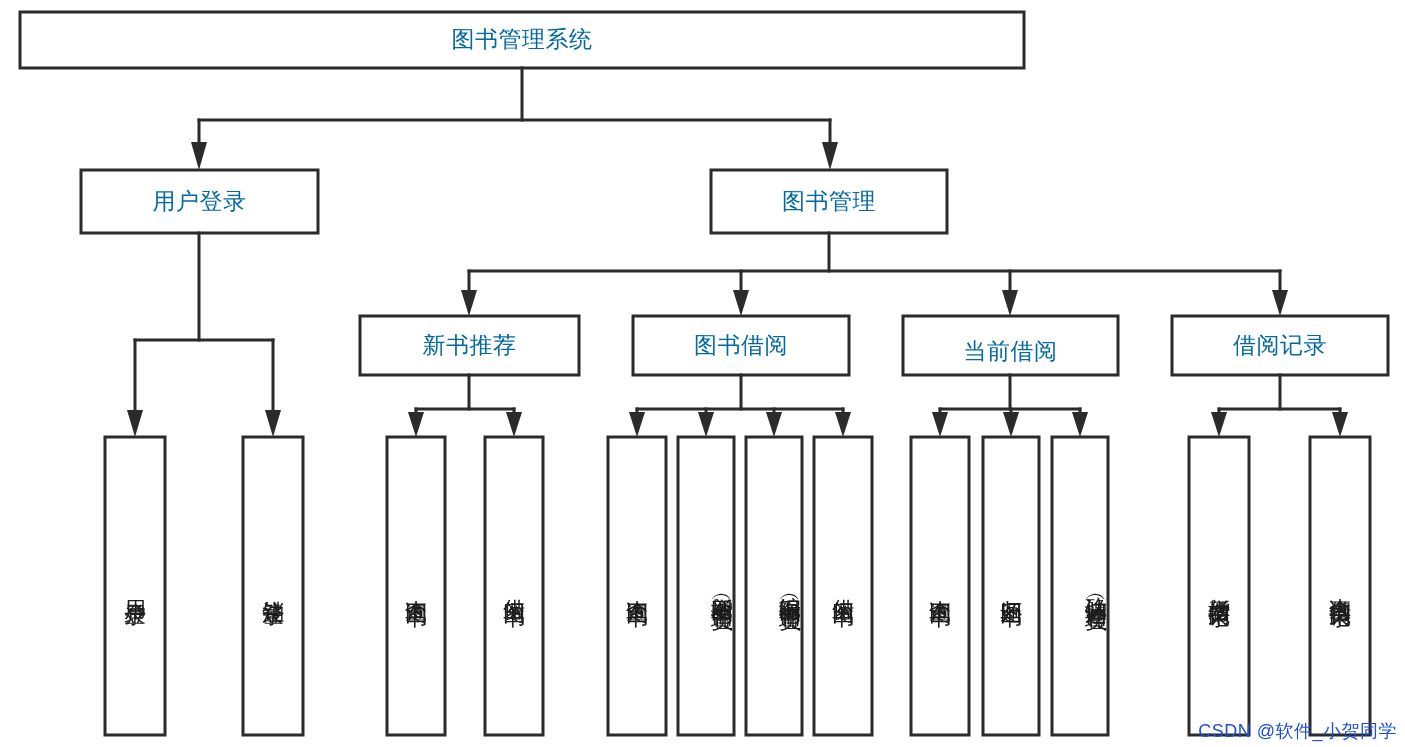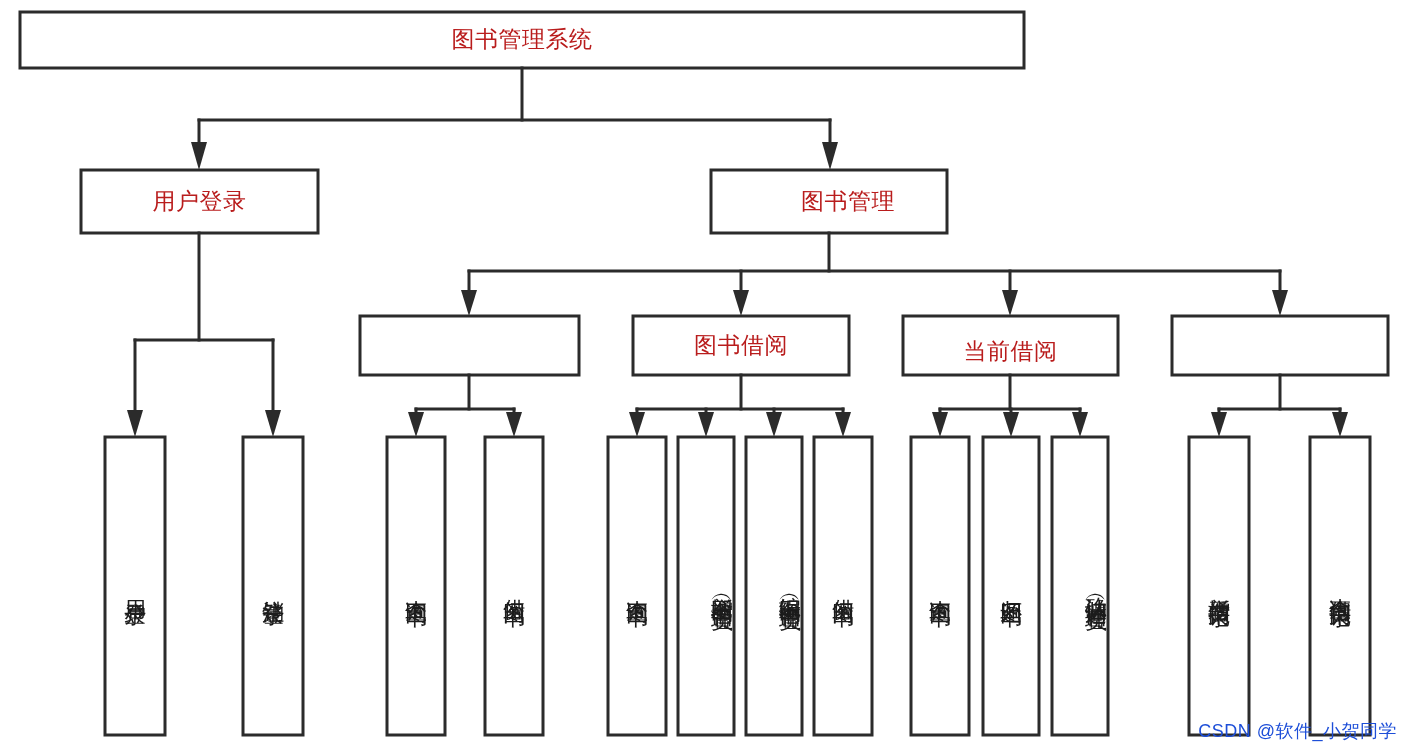--- a/index.html
+++ b/index.html
@@ -46,21 +46,21 @@
   }
   .arrow-head {
     fill: #2b2b2b;
     stroke: none;
   }
   .node-label-h {
     position: absolute;
     display: flex;
     align-items: center;
     justify-content: center;
-    color: #b91c1c;
+    color: #0369a1;
     font-size: 23px;
     letter-spacing: 0.5px;
     line-height: 1.1;
     white-space: nowrap;
     pointer-events: none;
   }
   .node-label-v {
     position: absolute;
     display: flex;
     justify-content: center;
@@ -190,24 +190,26 @@
       <path class="link-line" d="M 1219 409 L 1219 414"></path>
       <path class="link-line" d="M 1340 409 L 1340 414"></path>
       <polygon class="arrow-head" points="1211,412 1227,412 1219,437"></polygon>
       <polygon class="arrow-head" points="1332,412 1348,412 1340,437"></polygon>
     </g>
   </svg>
 
   <div class="node-label-h" style="left:20px; top:12px; width:1004px; height:56px;">图书管理系统</div>
 
   <div class="node-label-h" style="left:81px; top:170px; width:237px; height:63px;">用户登录</div>
-  <div class="node-label-h" style="left:730px; top:170px; width:236px; height:63px;">图书管理</div>
-
+  <div class="node-label-h" style="left:711px; top:170px; width:236px; height:63px;">图书管理</div>
+
+  <div class="node-label-h" style="left:360px; top:316px; width:219px; height:59px;">新书推荐</div>
   <div class="node-label-h" style="left:633px; top:316px; width:216px; height:59px;">图书借阅</div>
   <div class="node-label-h" style="left:903px; top:316px; width:215px; height:71px;">当前借阅</div>
+  <div class="node-label-h" style="left:1172px; top:316px; width:216px; height:59px;">借阅记录</div>
 
   <div class="node-label-v align-middle" style="left:105px; top:437px; width:60px; height:298px;">用户登录</div>
   <div class="node-label-v align-middle" style="left:243px; top:437px; width:60px; height:298px;">注销登录</div>
 
   <div class="node-label-v align-middle" style="left:387px; top:437px; width:58px; height:298px;">查询图书</div>
   <div class="node-label-v align-middle" style="left:485px; top:437px; width:58px; height:298px;">借阅图书</div>
 
   <div class="node-label-v align-middle" style="left:608px; top:437px; width:58px; height:298px;">查询图书</div>
   <div class="node-label-v align-start" style="left:678px; top:444px; width:56px; height:288px;">新增图书（管理员）</div>
   <div class="node-label-v align-start" style="left:746px; top:444px; width:56px; height:288px;">编辑图书（管理员）</div>

